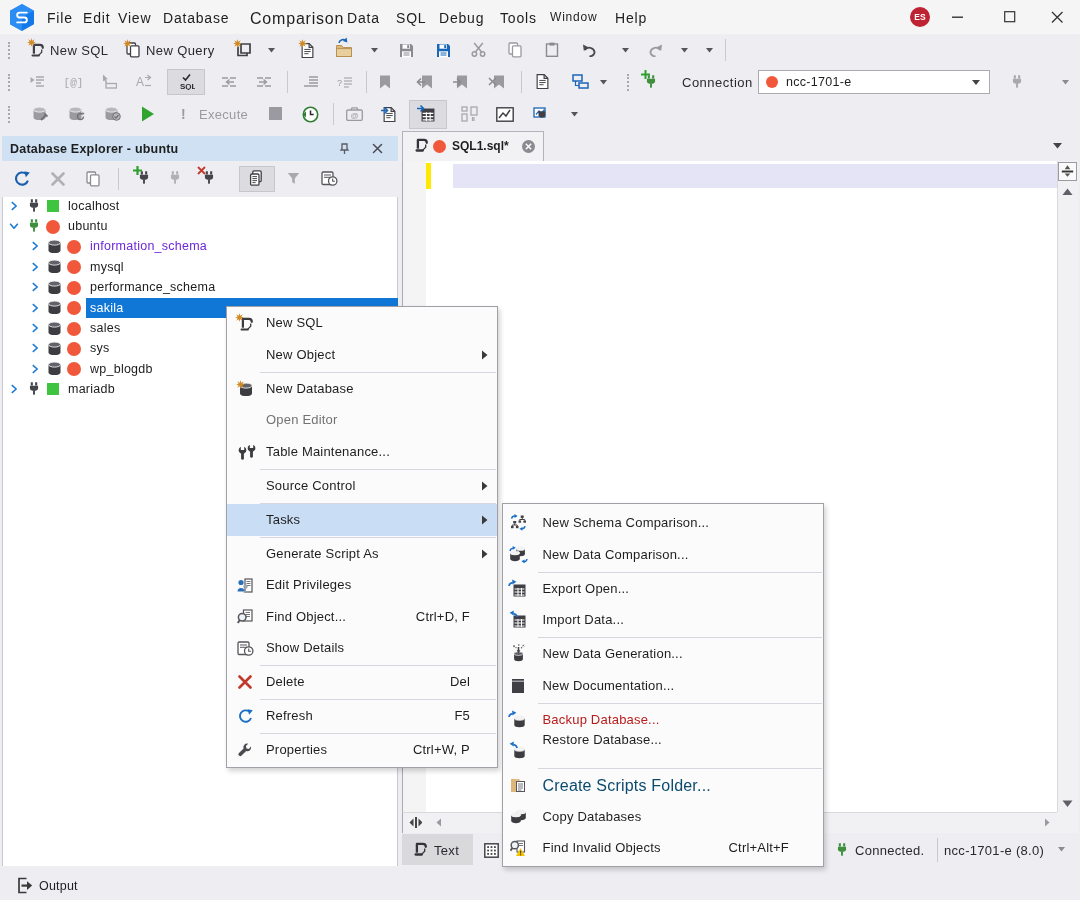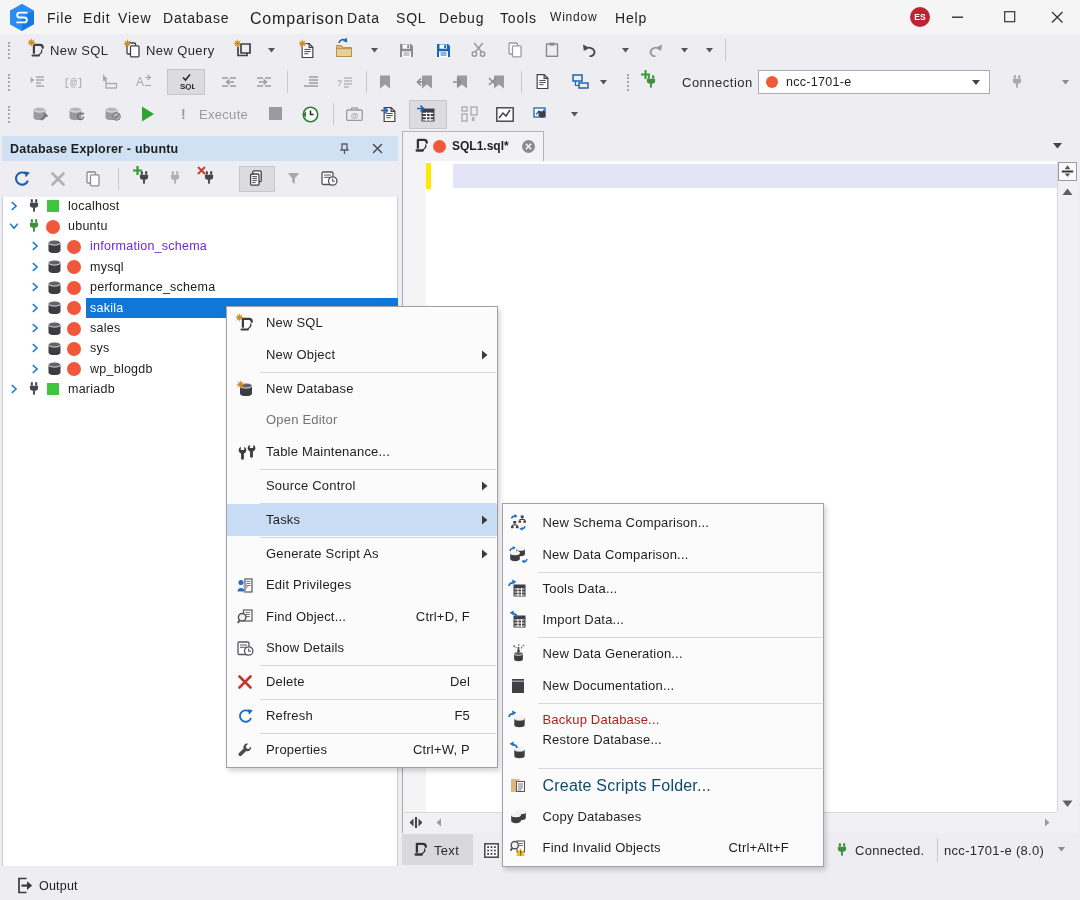--- a/index.html
+++ b/index.html
@@ -684,21 +684,21 @@
 <span class="abs" style="left:542.5px;top:546.75px;font-size:13px;letter-spacing:0.2px;color:#1e1e1e;white-space:nowrap">New Data Comparison...</span>
 <div class="abs" style="left:537.5px;top:571.75px;width:284.5px;height:1px;background:#d4d7dd"></div>
 <svg class="abs" style="left:512.5px;top:583.75px" width="13" height="13" viewBox="0 0 13 13">
     <rect x="0.5" y="0.5" width="12" height="12" fill="#3f3f45"></rect>
     <path d="M1.5,5 h10 M1.5,8 h10 M1.5,11 h10 M5,4 v8 M8.5,4 v8" stroke="#fff" stroke-width="1"></path>
   </svg>
 <svg class="abs" style="left:507.5px;top:578.75px" width="10" height="8">
     <path d="M1,7 a4,4 0 0 1 3.6,-3.4" fill="none" stroke="#1a6fc9" stroke-width="1.7"></path>
     <polygon points="4.2,0.6 8.4,2.8 4.4,5.4" fill="#1a6fc9"></polygon>
   </svg>
-<span class="abs" style="left:542.5px;top:580.75px;font-size:13px;letter-spacing:0.2px;color:#1e1e1e;white-space:nowrap">Tools Data...</span>
+<span class="abs" style="left:542.5px;top:580.75px;font-size:13px;letter-spacing:0.2px;color:#1e1e1e;white-space:nowrap">Export Open...</span>
 <svg class="abs" style="left:512.5px;top:615.25px" width="13" height="13" viewBox="0 0 13 13">
     <rect x="0.5" y="0.5" width="12" height="12" fill="#3f3f45"></rect>
     <path d="M1.5,5 h10 M1.5,8 h10 M1.5,11 h10 M5,4 v8 M8.5,4 v8" stroke="#fff" stroke-width="1"></path>
   </svg>
 <svg class="abs" style="left:507.5px;top:610.25px" width="10" height="8">
     <path d="M9,7 a4,4 0 0 0 -3.6,-3.4" fill="none" stroke="#1a6fc9" stroke-width="1.7"></path>
     <polygon points="5.8,0.6 1.6,2.8 5.6,5.4" fill="#1a6fc9"></polygon>
   </svg>
 <span class="abs" style="left:542.5px;top:612.25px;font-size:13px;letter-spacing:0.2px;color:#1e1e1e;white-space:nowrap">Import Data...</span>
 <div class="abs" style="left:537.5px;top:637.25px;width:284.5px;height:1px;background:#d4d7dd"></div>

